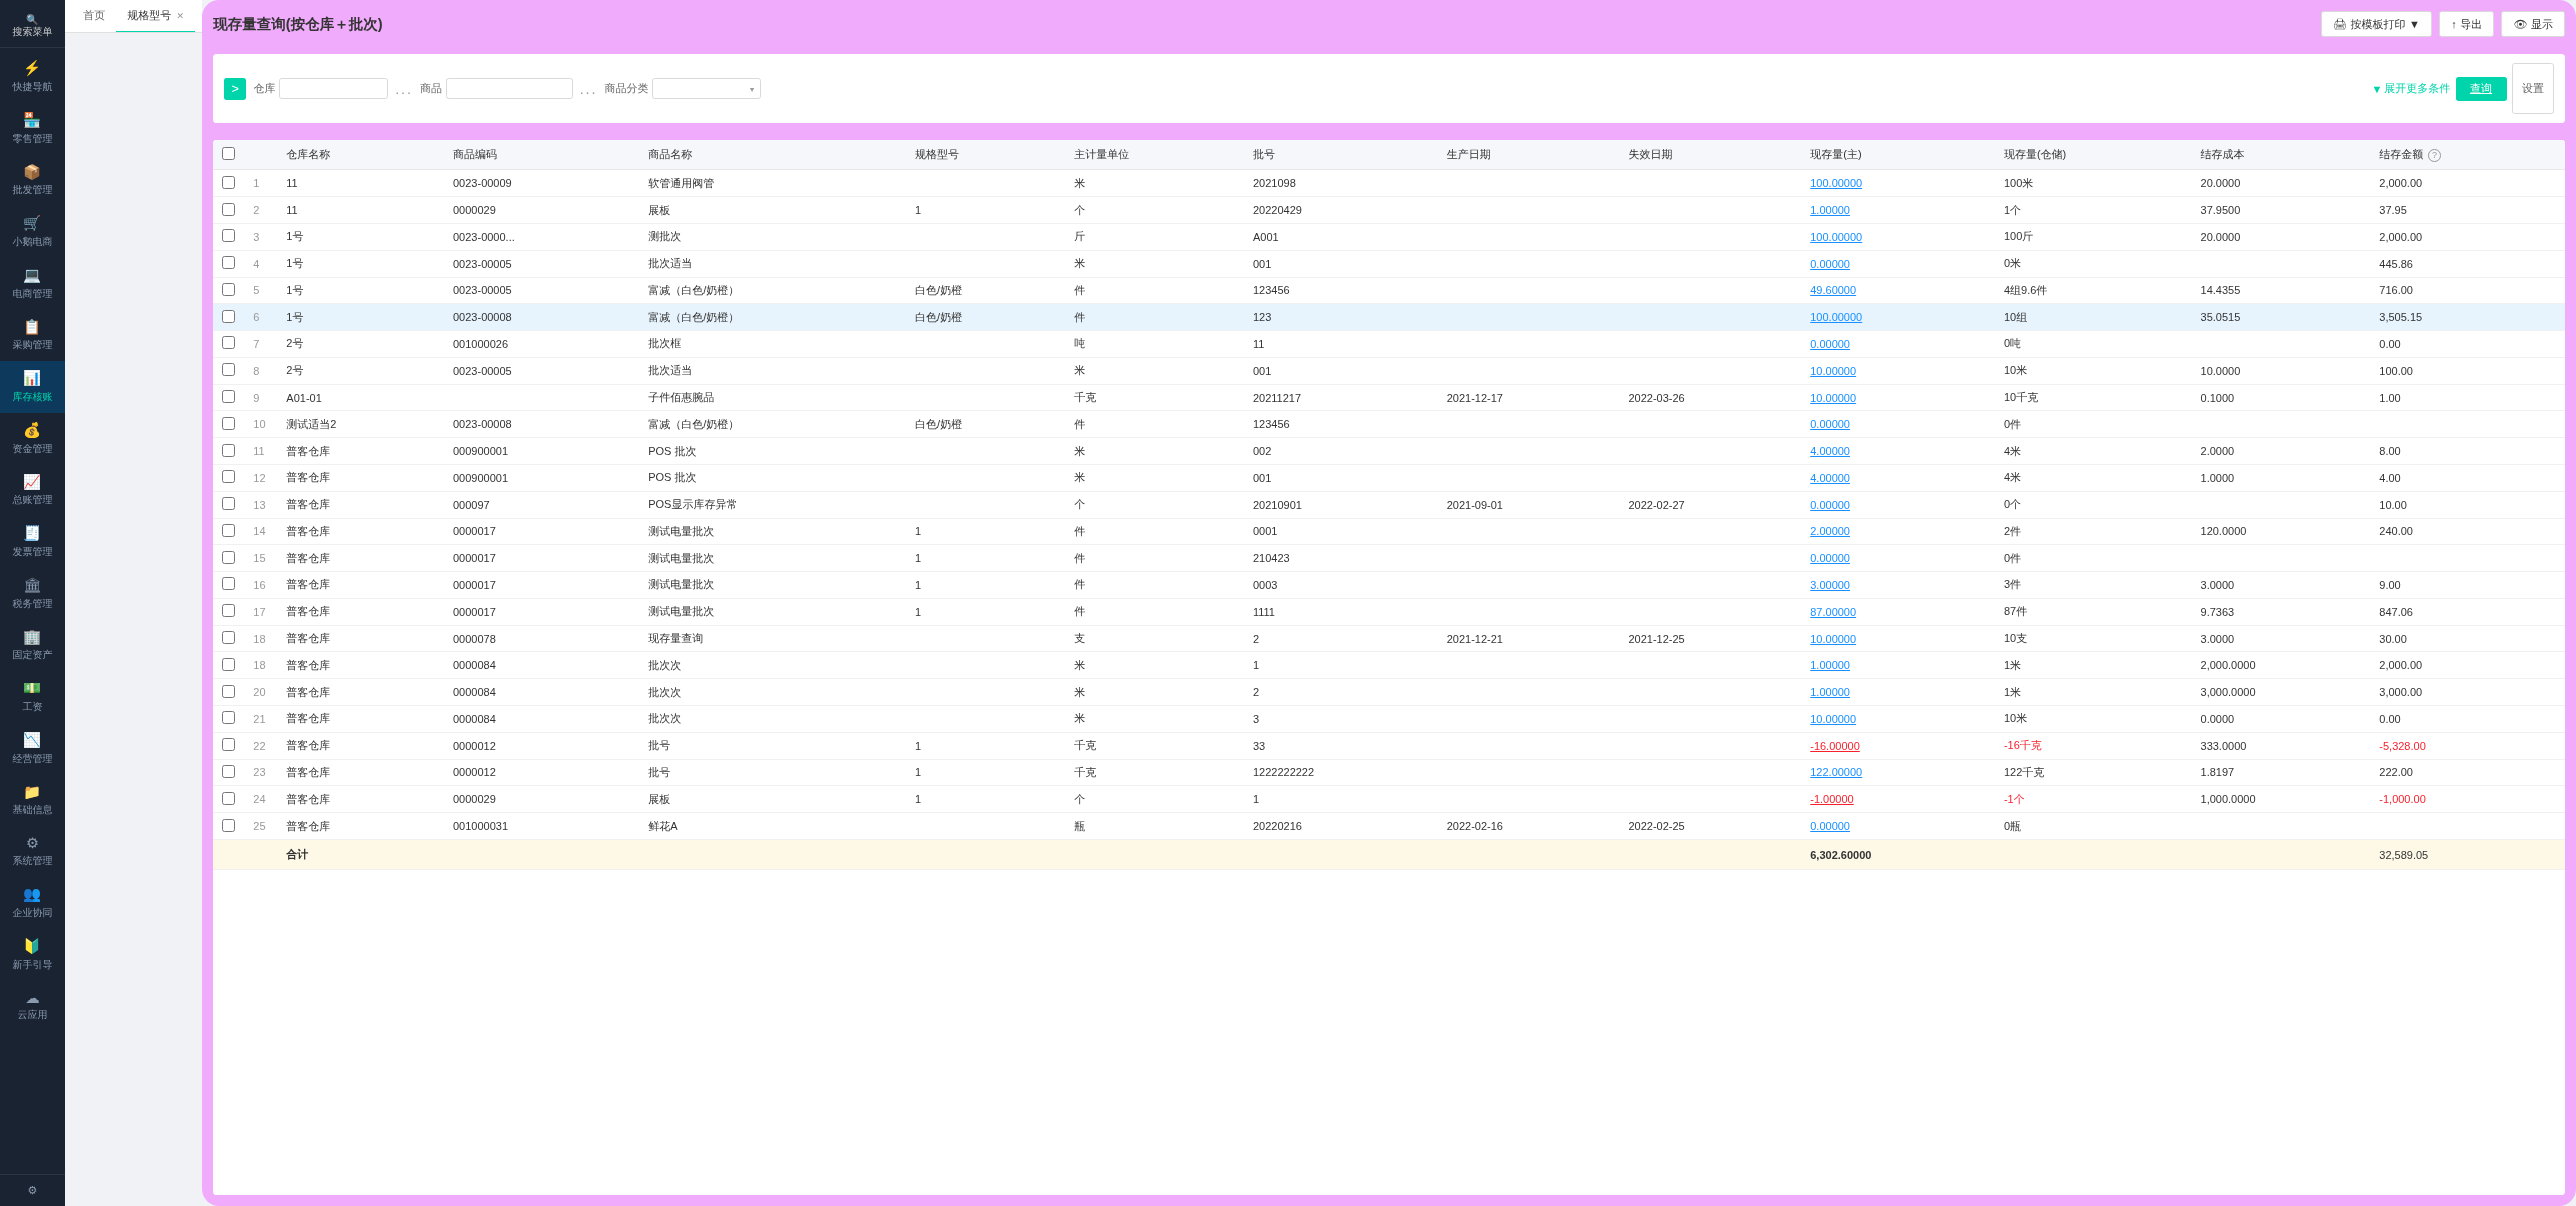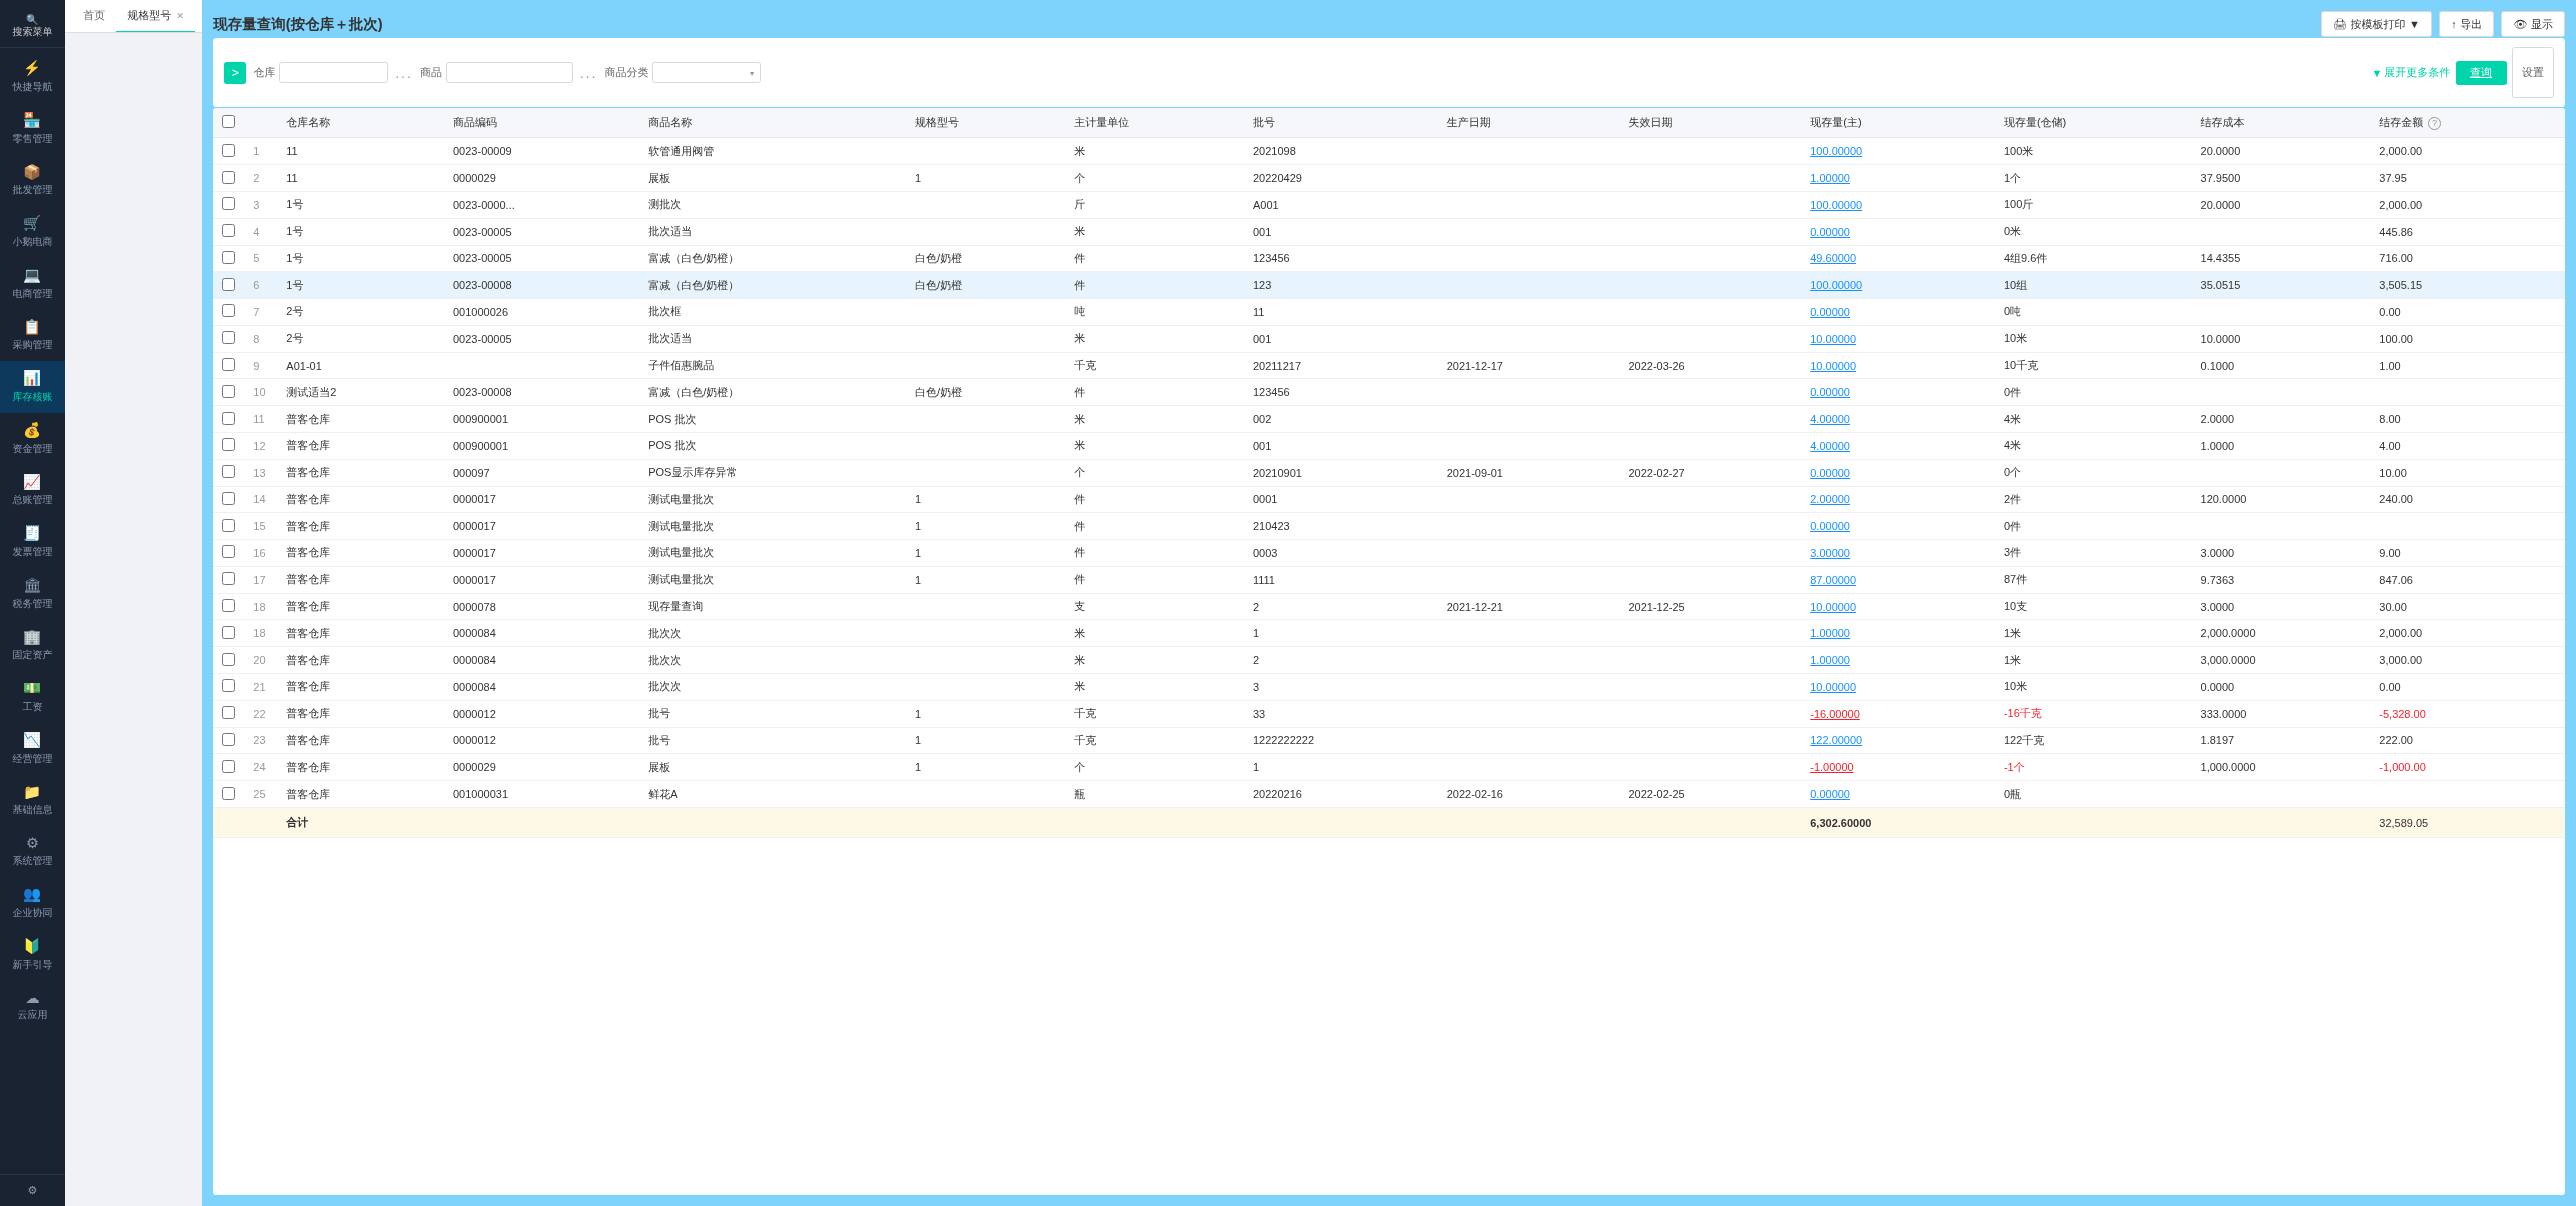--- a/index.html
+++ b/index.html
@@ -16,21 +16,21 @@
     
     .main { flex: 1; display: flex; flex-direction: row; overflow: hidden; }
 
     
     .top-tabs { background: #fff; border-bottom: 0.9px solid #e0e0e0; display: flex; align-items: center; padding: 0 7.2px; height: 33px; flex-shrink: 0; }
     .tab { padding: 0 11px; height: 100%; display: flex; align-items: center; font-size: 11px; cursor: pointer; border-bottom: 1.8px solid transparent; color: #666; white-space: nowrap; }
     .tab.active { color: #333; border-bottom: 1.8px solid #00d4aa; font-weight: 500; }
     .tab-close { margin-left: 5.4px; color: #999; font-size: 9px; cursor: pointer; }
 
     
-    .content { flex: 1; overflow-y: auto; padding: 11px; background: #7dd3fc; display: flex; flex-direction: column; gap: 1px; }
+    .content { flex: 1; overflow-y: auto; padding: 11px; background: #f0abfc; display: flex; flex-direction: column; gap: 17px; border-radius: 17px; }
 
     
     .page-header { display: flex; align-items: center; justify-content: space-between; }
     .page-title { font-size: 14.5px; font-weight: 600; color: #333; }
     .header-actions { display: flex; align-items: center; gap: 7.2px; }
     .btn { padding: 4.5px 11px; border-radius: 2.7px; border: 0.9px solid #d9d9d9; background: #fff; cursor: pointer; font-size: 11px; color: #333; display: flex; align-items: center; gap: 3.6px; white-space: nowrap; }
 
     
     .filter-bar { background: #fff; border-radius: 3.6px; padding: 9px 11px; display: flex; align-items: center; gap: 7.2px; flex-wrap: wrap; }
     .filter-item { display: flex; align-items: center; gap: 3.6px; }

